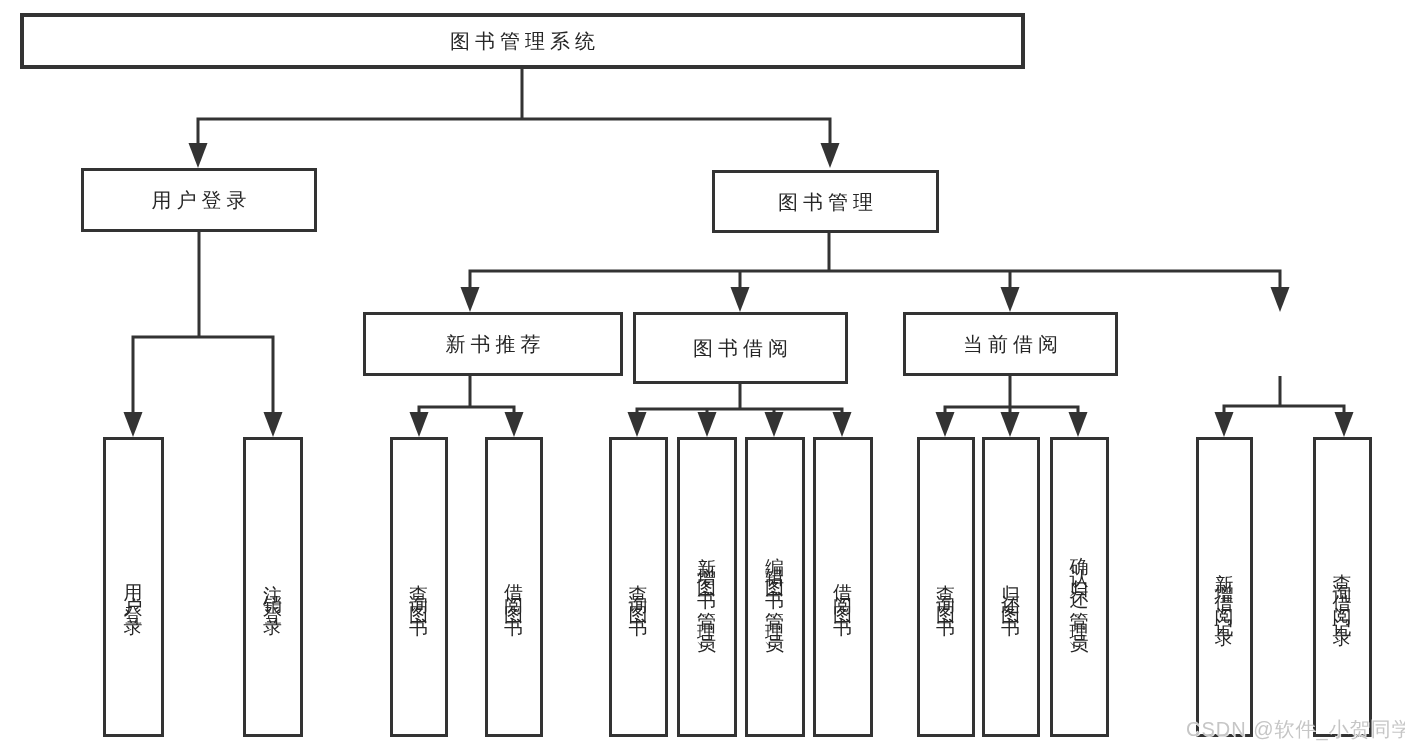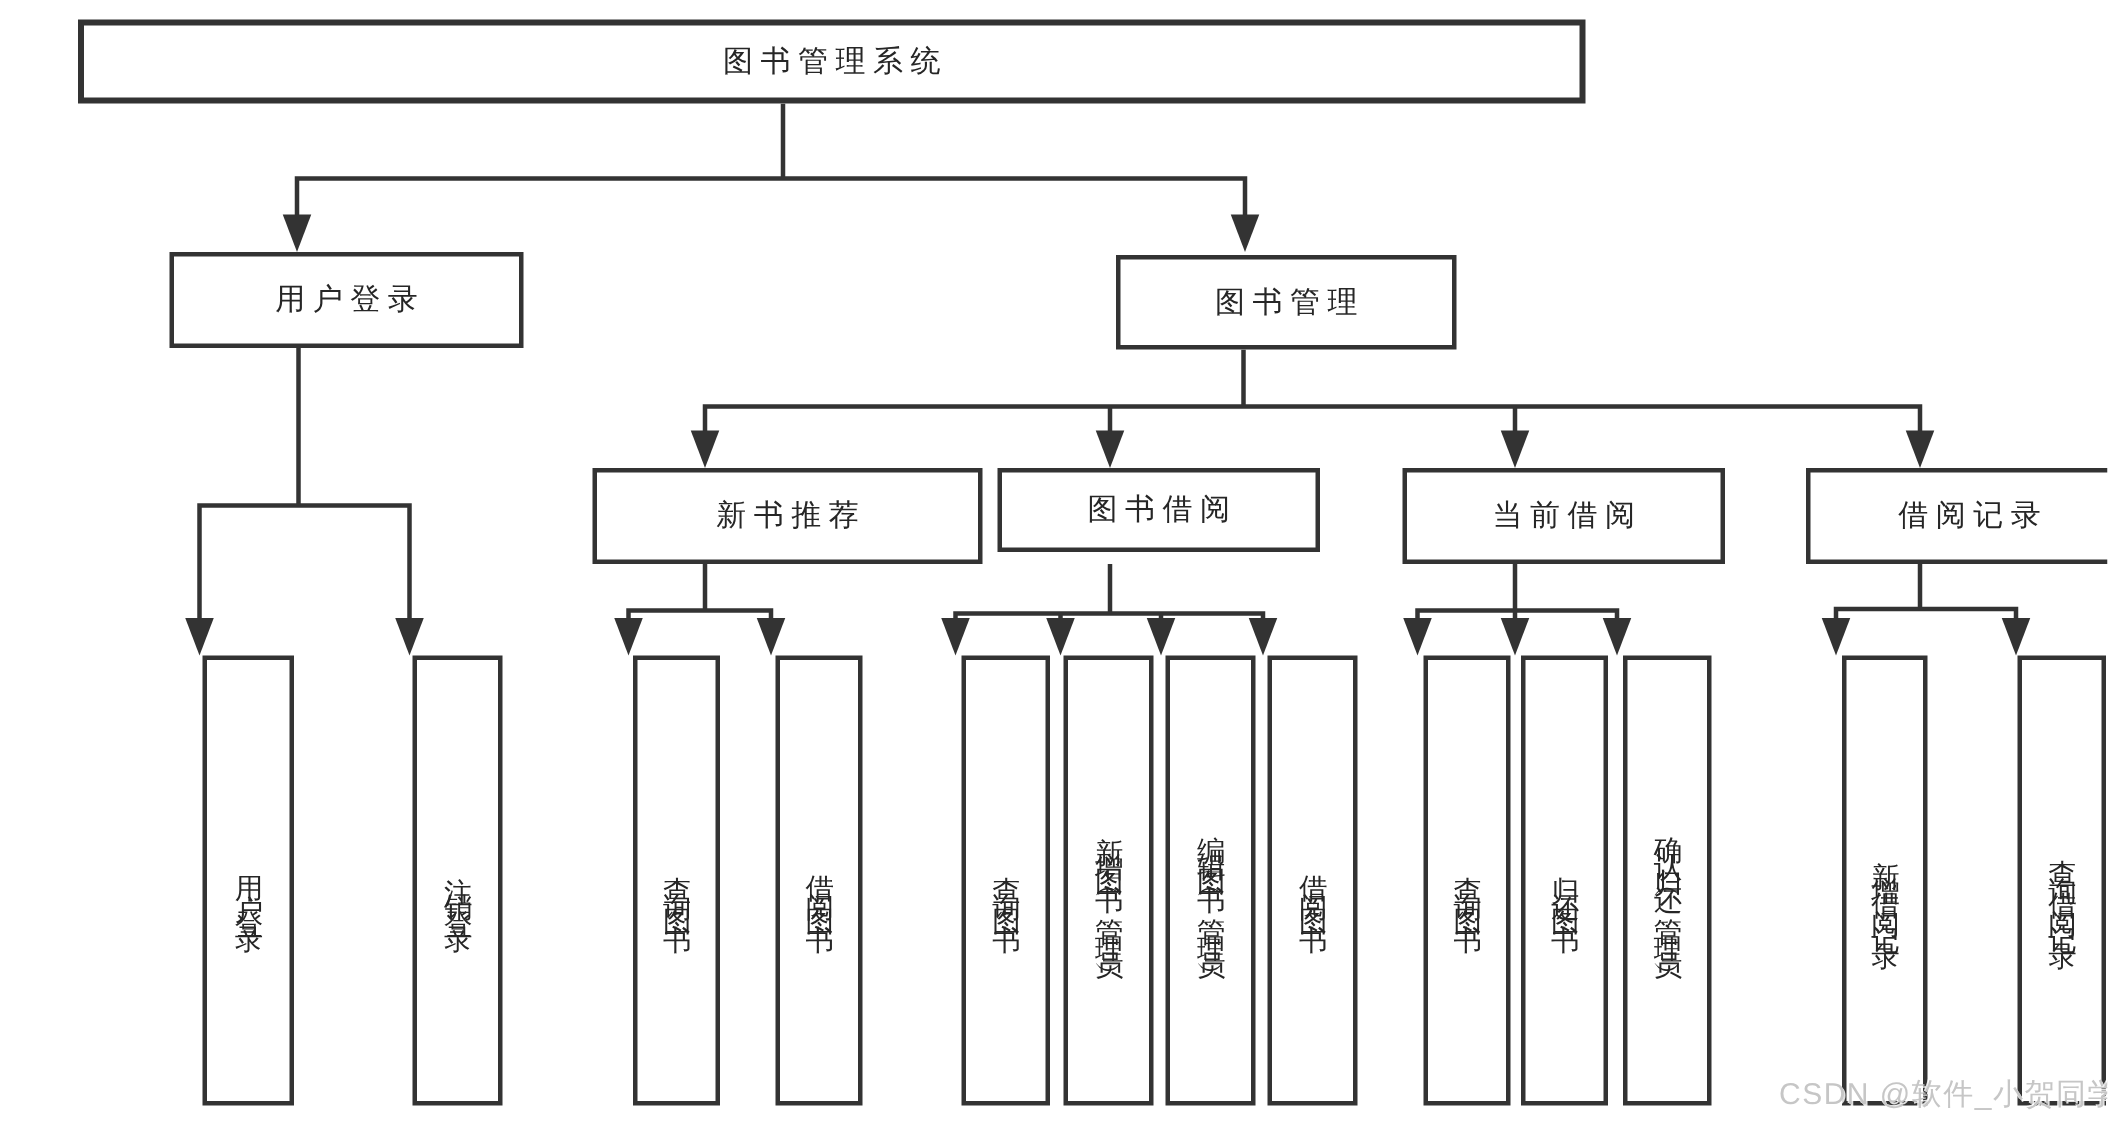--- a/index.html
+++ b/index.html
@@ -8,21 +8,20 @@
     background:#ffffff; overflow:hidden;
     font-family:"Liberation Sans","DejaVu Sans",sans-serif;
     color:#262626;
   }
   svg.connectors { position:absolute; left:0; top:0; z-index:1; }
   .box {
     position:absolute; box-sizing:border-box;
     background:#ffffff; border:3px solid #333333;
     display:flex; align-items:center; justify-content:center;
     z-index:2;
-    margin-left:32px;
   }
   .box.root { border-width:4px; }
   .box.h span {
     font-size:20px; letter-spacing:5px; padding-left:5px;
     white-space:nowrap; line-height:1.2;
   }
   .box.v span {
     writing-mode:vertical-lr; text-orientation:mixed;
     font-size:19px; letter-spacing:11px; line-height:1;
     padding-top:8px;
@@ -86,28 +85,25 @@
   <div class="box h" style="left:81px; top:168px; width:236px; height:64px;">
     <span>用户登录</span>
   </div>
   <div class="box h" style="left:712px; top:170px; width:227px; height:63px;">
     <span>图书管理</span>
   </div>
 
   <div class="box h" style="left:363px; top:312px; width:260px; height:64px;">
     <span>新书推荐</span>
   </div>
-  <div class="box h" style="left:633px; top:312px; width:215px; height:56px;">
+  <div class="box h" style="left:633px; top:312px; width:215px; height:72px;">
     <span>图书借阅</span>
   </div>
   <div class="box h" style="left:903px; top:312px; width:215px; height:64px;">
     <span>当前借阅</span>
-  </div>
-  <div class="box h" style="left:1172px; top:312px; width:218px; height:64px;">
-    <span>借阅记录</span>
   </div>
 
   <div class="box v" style="left:103px; top:437px; width:61px; height:300px;">
     <span>用户登录</span>
   </div>
   <div class="box v" style="left:243px; top:437px; width:60px; height:300px;">
     <span>注销登录</span>
   </div>
 
   <div class="box v" style="left:390px; top:437px; width:58px; height:300px;">

